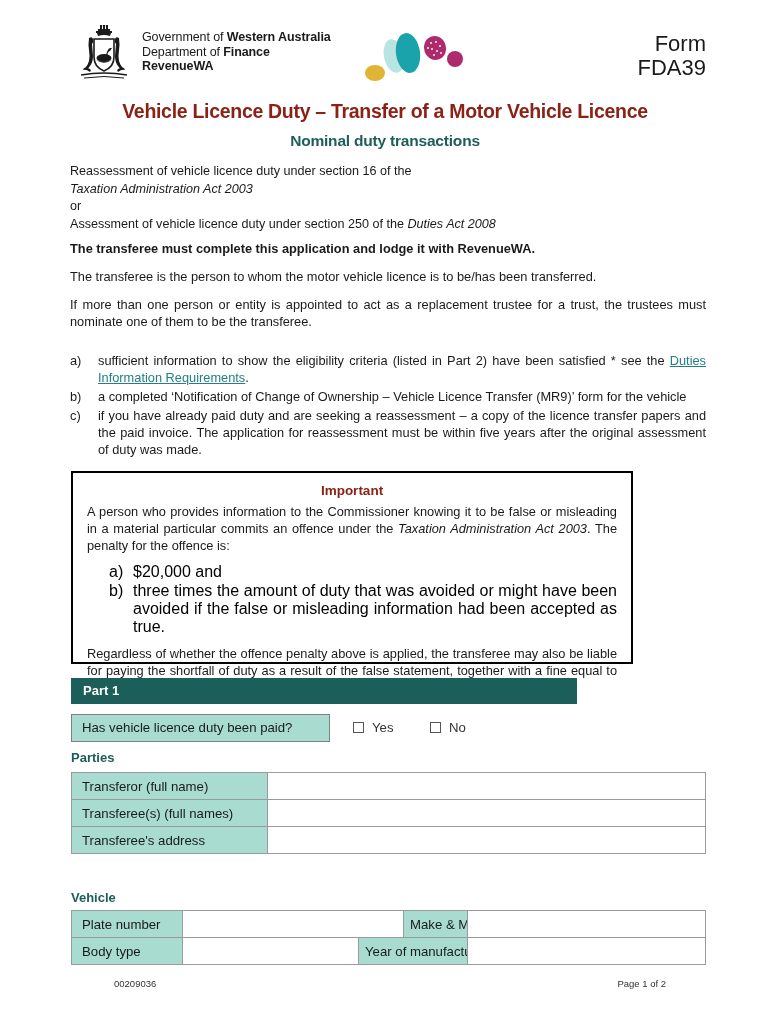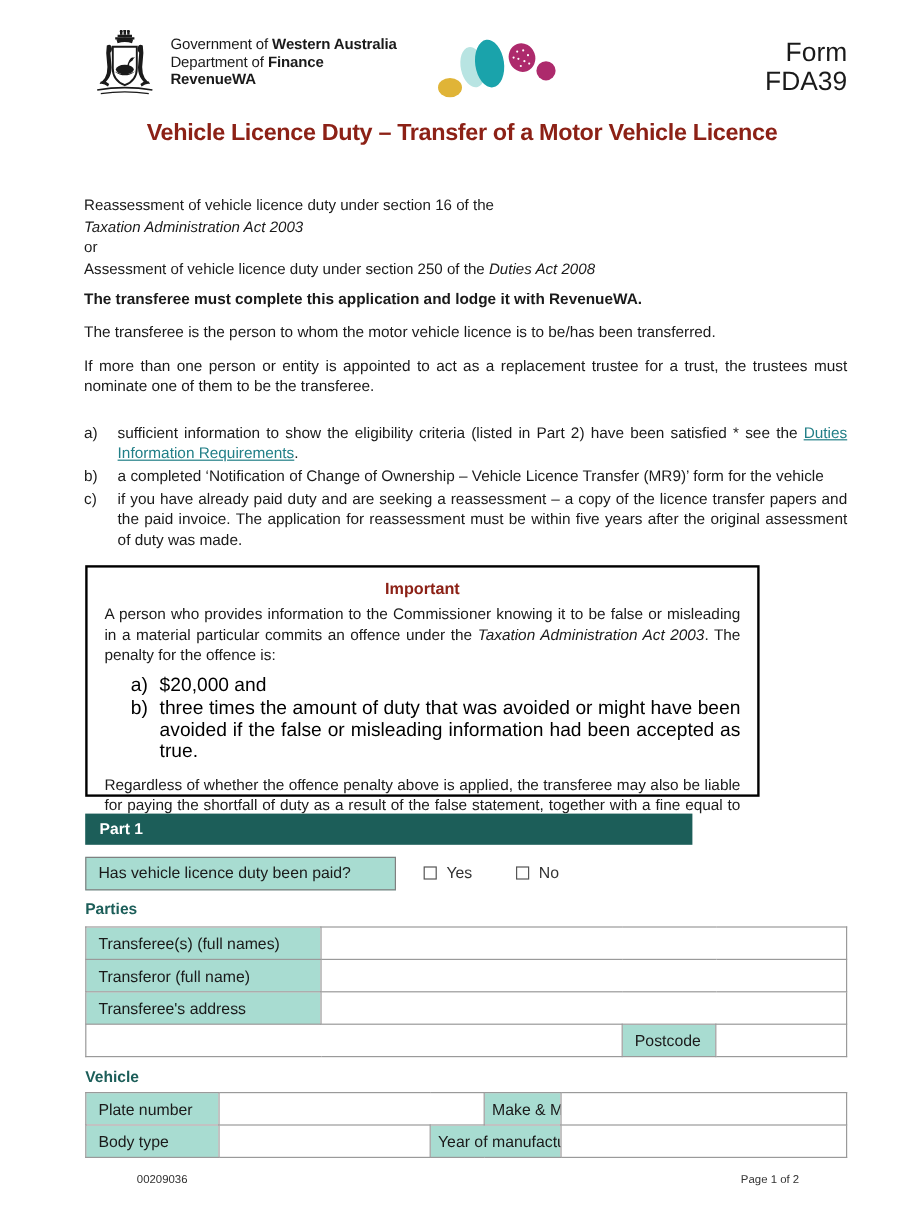--- a/index.html
+++ b/index.html
@@ -343,20 +343,21 @@
       </svg>
     </span>
 
     <div class="formlabel">
       <div>Form</div>
       <div>FDA39</div>
     </div>
   </div>
 
   <div class="title-main">Vehicle Licence Duty – Transfer of a Motor Vehicle Licence</div>
+  <div class="title-sub">Nominal duty transactions</div>
 
   <div class="title-desc">
     <div>Reassessment of vehicle licence duty under section 16 of the</div>
     <div><i>Taxation Administration Act 2003</i></div>
     <div>or</div>
     <div><span>Assessment of vehicle licence duty under section 250 of the </span><i>Duties Act 2008</i></div>
   </div>
 
   <div class="intro">
     <p class="lead">The transferee must complete this application and lodge it with RevenueWA.</p>
@@ -410,35 +411,30 @@
 
   <table class="gtable parties-table">
     <colgroup>
       <col style="width:196px">
       <col style="width:251px">
       <col style="width:78px">
       <col style="width:109px">
     </colgroup>
     <tbody>
       <tr>
-        <td class="lbl">Transferee(s) (full names)</td>
+        <td class="lbl">Transferor (full name)</td>
         <td class="blank" colspan="3"></td>
       </tr>
       <tr>
-        <td class="lbl">Transferor (full name)</td>
+        <td class="lbl">Transferee(s) (full names)</td>
         <td class="blank" colspan="3"></td>
       </tr>
       <tr>
         <td class="lbl">Transferee's address</td>
         <td class="blank" colspan="3"></td>
-      </tr>
-      <tr>
-        <td class="blank" colspan="2"></td>
-        <td class="lbl">Postcode</td>
-        <td class="blank"></td>
       </tr>
     </tbody>
   </table>
 
   <div class="seclabel seclabel-vehicle">Vehicle</div>
 
   <table class="gtable vehicle-table">
     <colgroup>
       <col style="width:111px">
       <col style="width:176px">

